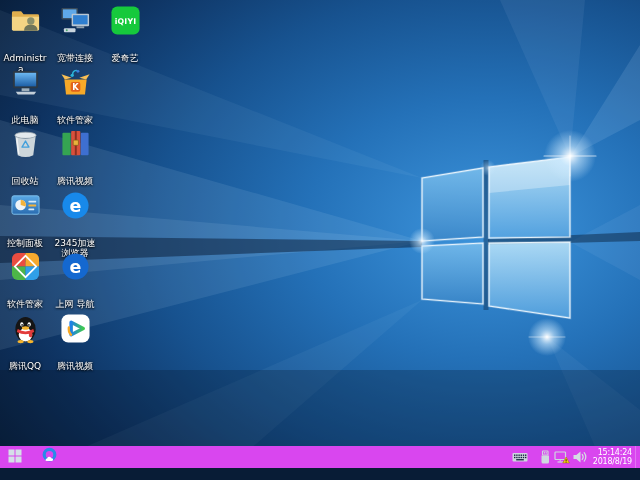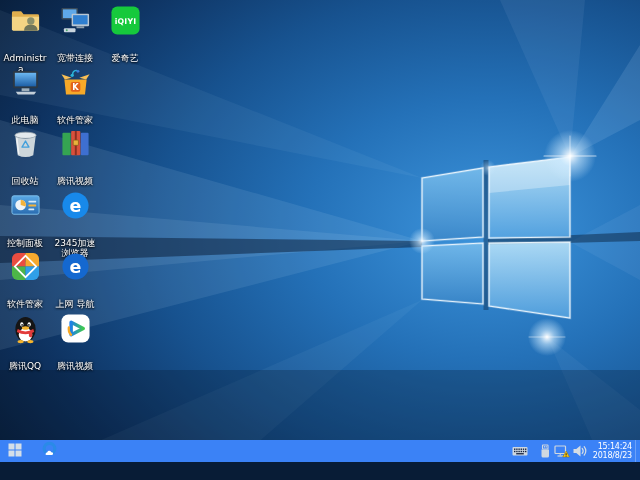--- a/index.html
+++ b/index.html
@@ -13,21 +13,21 @@
   .desktop-icons { position:absolute; top:0; left:0; display:flex; gap:2px; padding:2px 0 0 1px; z-index:2; }
   .icon-col { display:flex; flex-direction:column; }
   .icon-cell { width:48px; height:61.5px; display:flex; flex-direction:column; align-items:center; padding-top:3px; cursor:default; }
   .ic { width:31px; height:31px; flex:0 0 auto; }
   .ic svg { width:100%; height:100%; display:block; }
   .lbl { margin-top:17px; font-size:9px; color:#fff; text-align:center; line-height:1.18;
          max-width:48px; word-break:break-all;
          text-shadow:0 1px 2px rgba(0,0,0,.95), 0 0 3px rgba(0,0,0,.8); }
 
   
-  .taskbar { position:absolute; left:0; bottom:18px; width:640px; height:22px; background:#3b82f6;
+  .taskbar { position:absolute; left:0; bottom:12px; width:640px; height:22px; background:#d946ef;
              display:flex; align-items:center; z-index:5; }
   .start-btn { width:30px; height:22px; display:flex; align-items:center; justify-content:center; }
   .tb-app { width:30px; height:22px; margin-left:4px; display:flex; align-items:center; justify-content:center; }
   .tray { margin-left:auto; display:flex; align-items:center; height:22px; }
   .tray-ic { width:17px; height:22px; display:flex; align-items:center; justify-content:center; }
   .tray-ic.kb { margin-right:8px; }
   .clock { font-size:8px; color:#fff; text-align:right; line-height:9px; padding:0 3px 0 5px; letter-spacing:-0.2px; }
   .show-desktop { width:5px; height:22px; border-left:1px solid rgba(255,255,255,.25); }
 </style>
 </head>
@@ -381,20 +381,20 @@
       <div class="tray-ic">
         <svg width="15" height="14" viewBox="0 0 15 14">
           <path d="M1.5 5 h2.8 L8.5 1.5 v11 L4.3 9 H1.5 z" fill="#d5dde4"></path>
           <path d="M10.2 4.3 q2 2.6 0 5.2" stroke="#d5dde4" stroke-width="1.2" fill="none" stroke-linecap="round"></path>
           <path d="M12.2 2.7 q3.2 4.2 0 8.4" stroke="#d5dde4" stroke-width="1.2" fill="none" stroke-linecap="round"></path>
         </svg>
       </div>
 
       <div class="clock">
         <div>15:14:24</div>
-        <div>2018/8/23</div>
+        <div>2018/8/19</div>
       </div>
 
       <div class="show-desktop"></div>
     </div>
   </div>
 
 </div>
 
 </body></html>

